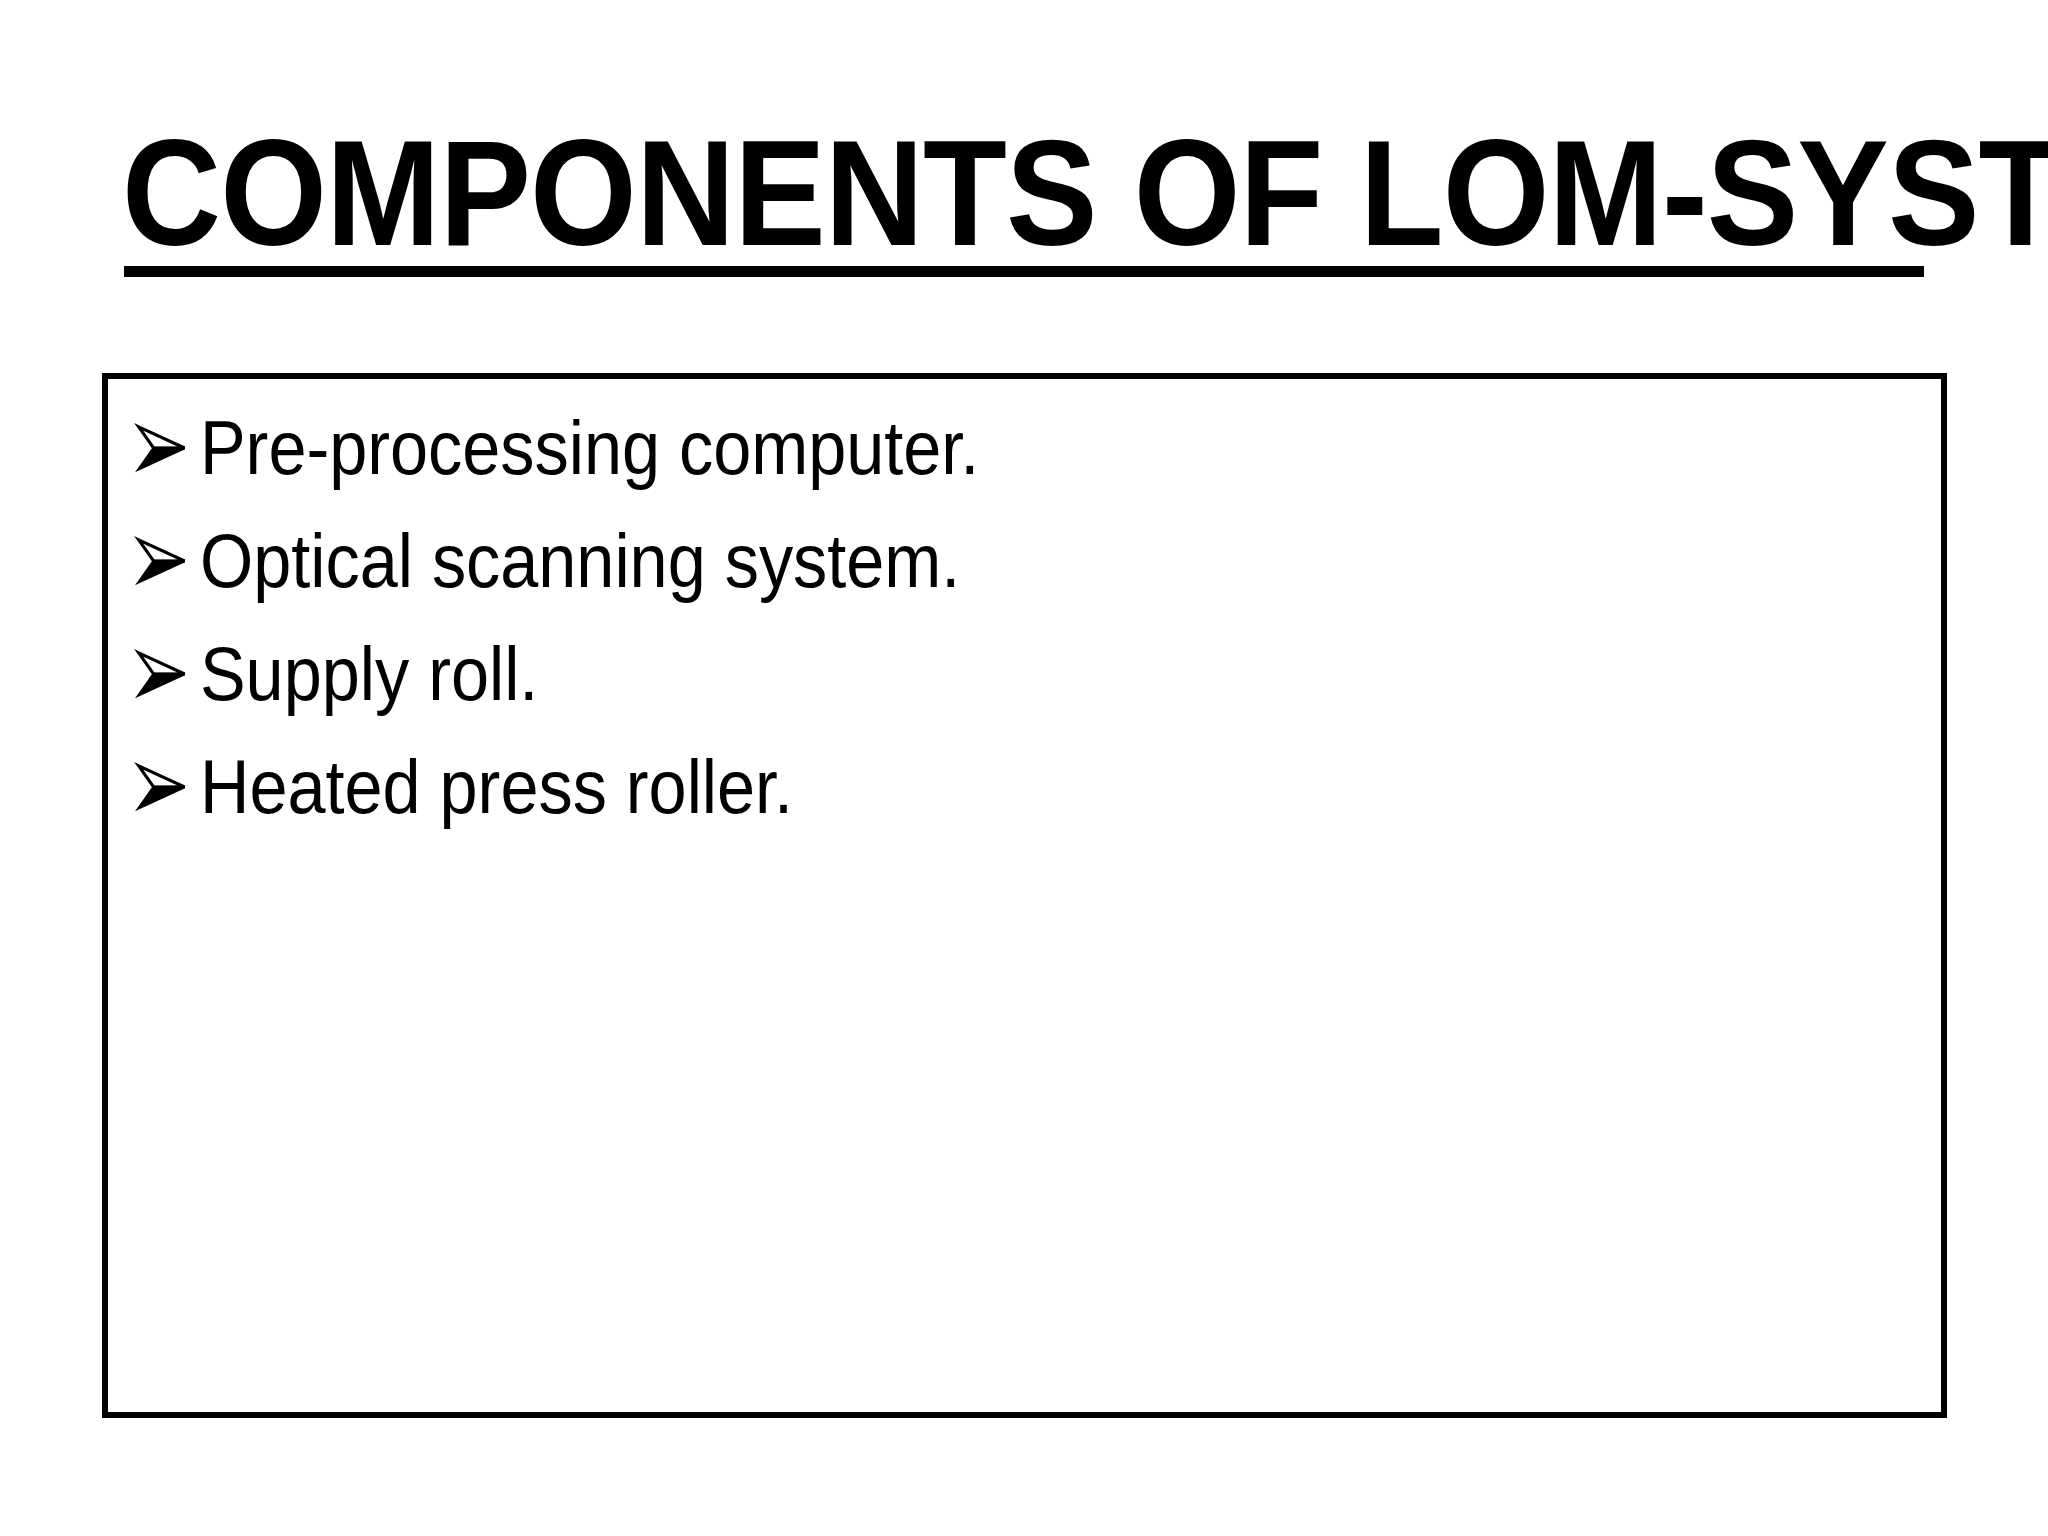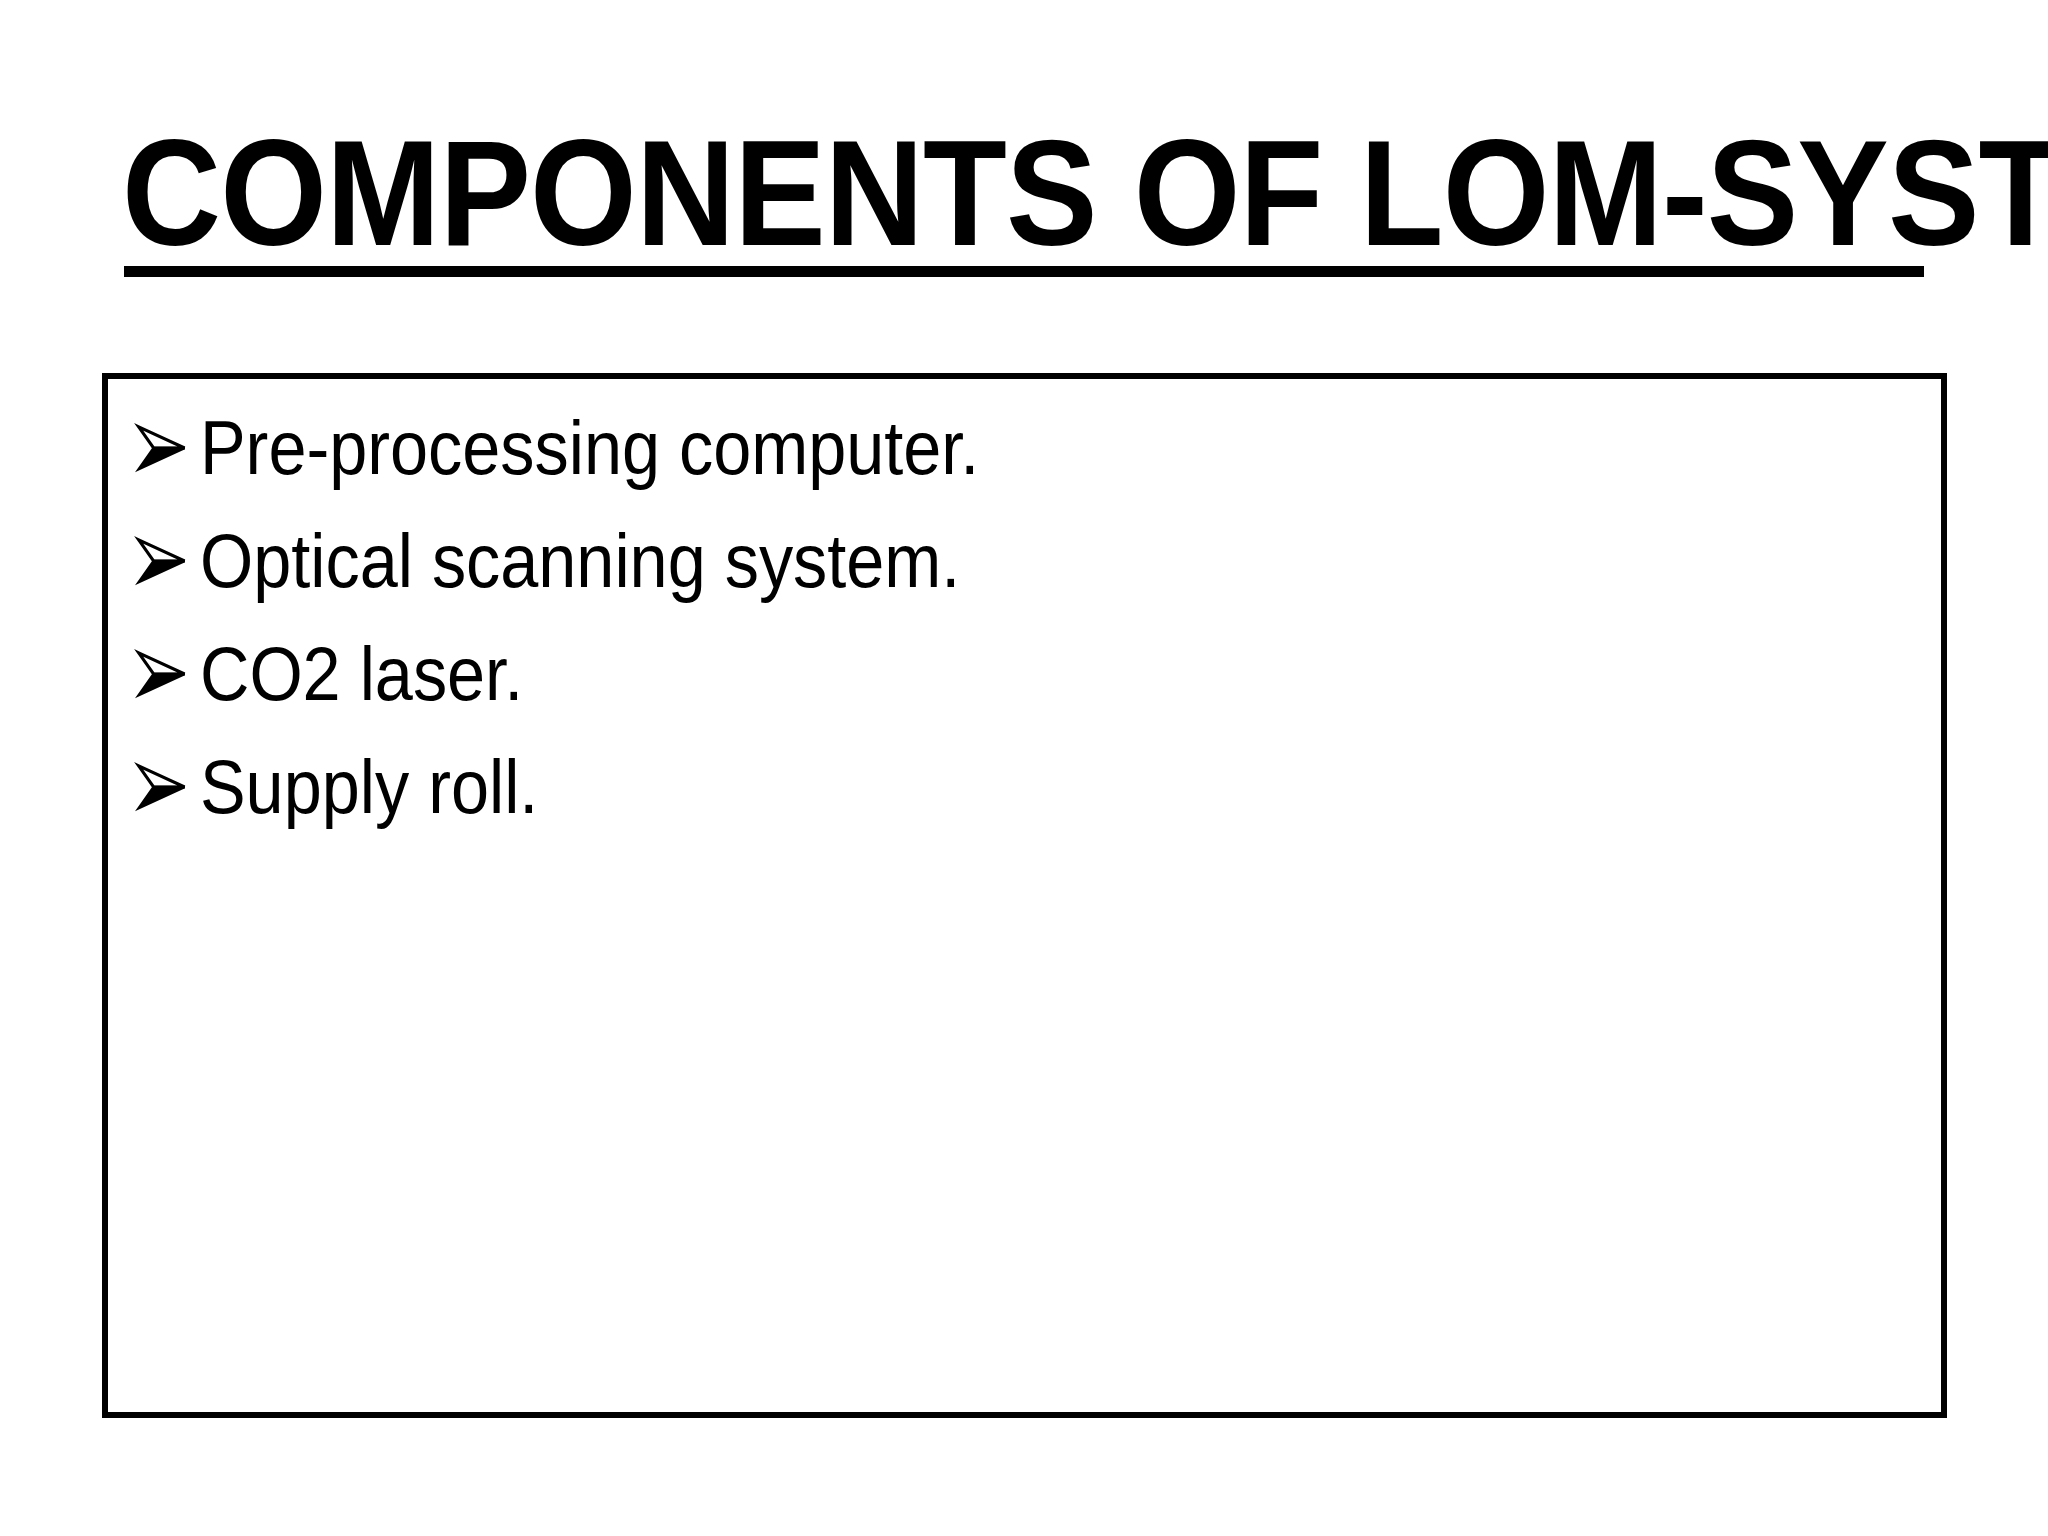--- a/index.html
+++ b/index.html
@@ -118,39 +118,39 @@
       <li class="bullet-row">
         <span class="bullet-marker">
           <svg viewBox="0 0 100 100" width="62" height="62" aria-hidden="true">
             <polygon points="14,16 88,50 38,50" fill="#ffffff" stroke="#000000" stroke-width="5" stroke-linejoin="miter"></polygon>
             <polygon points="38,50 88,50 14,84" fill="#000000" stroke="#000000" stroke-width="4" stroke-linejoin="miter"></polygon>
           </svg>
         </span>
         <span class="bullet-text">Optical scanning system.</span>
       </li>
 
-      <li class="bullet-row">
-        <span class="bullet-marker">
-          <svg viewBox="0 0 100 100" width="62" height="62" aria-hidden="true">
-            <polygon points="14,16 88,50 38,50" fill="#ffffff" stroke="#000000" stroke-width="5" stroke-linejoin="miter"></polygon>
-            <polygon points="38,50 88,50 14,84" fill="#000000" stroke="#000000" stroke-width="4" stroke-linejoin="miter"></polygon>
-          </svg>
-        </span>
-        <span class="bullet-text">CO2 laser.</span>
-      </li>
 
       <li class="bullet-row">
         <span class="bullet-marker">
           <svg viewBox="0 0 100 100" width="62" height="62" aria-hidden="true">
             <polygon points="14,16 88,50 38,50" fill="#ffffff" stroke="#000000" stroke-width="5" stroke-linejoin="miter"></polygon>
             <polygon points="38,50 88,50 14,84" fill="#000000" stroke="#000000" stroke-width="4" stroke-linejoin="miter"></polygon>
           </svg>
         </span>
         <span class="bullet-text">Supply roll.</span>
       </li>
 
 
+      <li class="bullet-row">
+        <span class="bullet-marker">
+          <svg viewBox="0 0 100 100" width="62" height="62" aria-hidden="true">
+            <polygon points="14,16 88,50 38,50" fill="#ffffff" stroke="#000000" stroke-width="5" stroke-linejoin="miter"></polygon>
+            <polygon points="38,50 88,50 14,84" fill="#000000" stroke="#000000" stroke-width="4" stroke-linejoin="miter"></polygon>
+          </svg>
+        </span>
+        <span class="bullet-text">Heated press roller.</span>
+      </li>
 
 
     </ul>
   </div>
 
 </div>
 
 </body></html>

